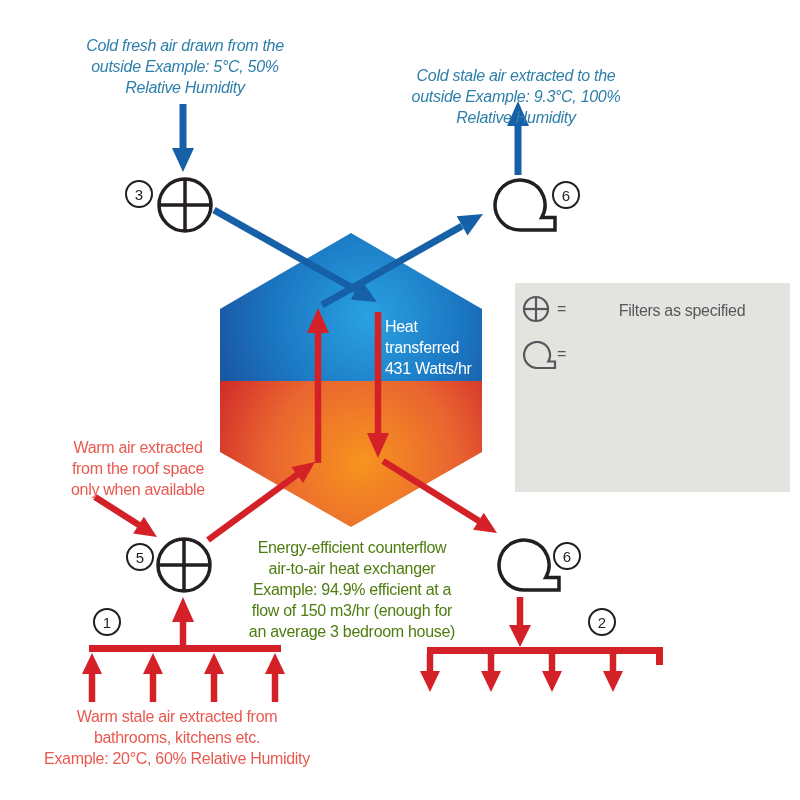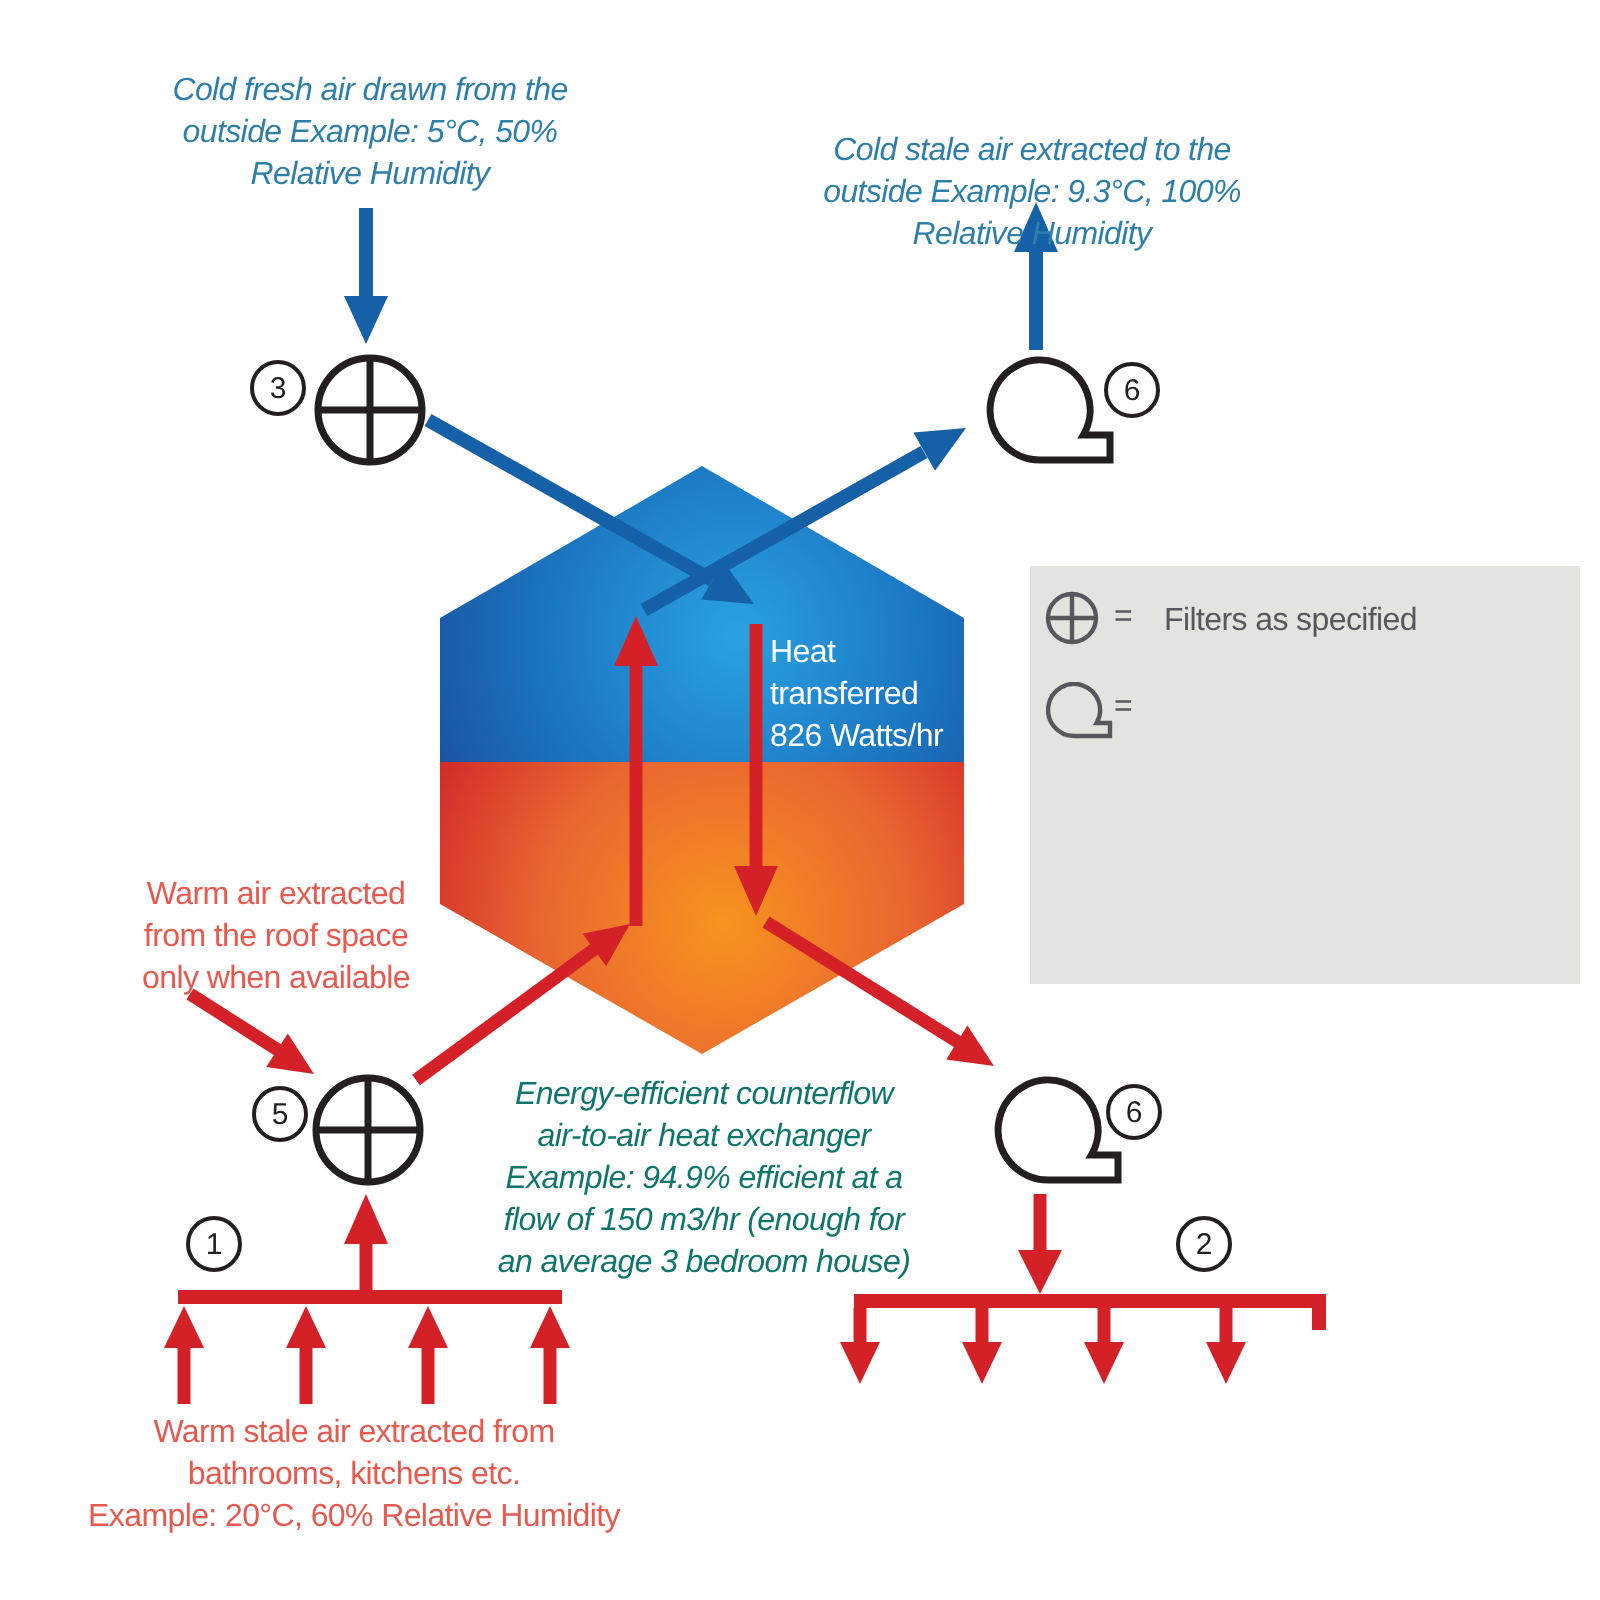--- a/index.html
+++ b/index.html
@@ -3,30 +3,30 @@
 <meta charset="utf-8">
 <style>
   html,body{margin:0;padding:0;background:#fff;}
   .stage{position:relative;width:800px;height:800px;background:#ffffff;overflow:hidden;
          font-family:"Liberation Sans",sans-serif;}
   .gfx{position:absolute;left:0;top:0;}
   .txt{position:absolute;white-space:pre-line;text-align:center;font-size:16px;line-height:21px;
        letter-spacing:-0.3px;}
   .txt-blue{color:#2e7fa9;font-style:italic;}
   .txt-red{color:#e8594f;}
-  .txt-gray{color:#0f766e;font-style:italic;}
+  .txt-gray{color:#4d7c0f;}
   .txt-white{color:#ffffff;text-align:left;}
   .badge{position:absolute;box-sizing:border-box;width:28px;height:28px;border:2.5px solid #231f20;
          border-radius:50%;background:#ffffff;display:flex;align-items:center;justify-content:center;
          font-size:15px;color:#231f20;}
   .legend{position:absolute;left:515px;top:283px;width:275px;height:209px;background:#e3e3e0;}
   .legend .licon{position:absolute;}
   .legend .leq{position:absolute;font-size:16px;color:#57585b;}
   .legend .ltxt{position:absolute;white-space:pre-line;font-size:16px;line-height:22px;
-                letter-spacing:-0.3px;color:#57585b;text-align:left;}
+                letter-spacing:-0.3px;color:#57585b;text-align:center;}
 </style>
 </head>
 <body>
 
 <div class="stage">
 
   <svg class="gfx" width="800" height="800" viewBox="0 0 800 800">
     <defs>
       <radialGradient id="hexBlue" gradientUnits="userSpaceOnUse" cx="368" cy="318" r="170">
         <stop offset="0" stop-color="#2aa2e2"></stop>
@@ -141,21 +141,21 @@
   <div class="txt txt-blue" style="left:15px;top:35px;width:340px;">Cold fresh air drawn from the
 outside Example: 5°C, 50%
 Relative Humidity</div>
 
   <div class="txt txt-blue" style="left:346px;top:35px;width:340px;margin-top:30px;">Cold stale air extracted to the
 outside Example: 9.3°C, 100%
 Relative Humidity</div>
 
   <div class="txt txt-white" style="left:385px;top:316px;width:120px;">Heat
 transferred
-826 Watts/hr</div>
+431 Watts/hr</div>
 
   <div class="txt txt-red" style="left:-2px;top:437px;width:280px;">Warm air extracted
 from the roof space
 only when available</div>
 
   <div class="txt txt-gray" style="left:182px;top:537px;width:340px;">Energy-efficient counterflow
 air-to-air heat exchanger
 Example: 94.9% efficient at a
 flow of 150 m3/hr (enough for
 an average 3 bedroom house)</div>

